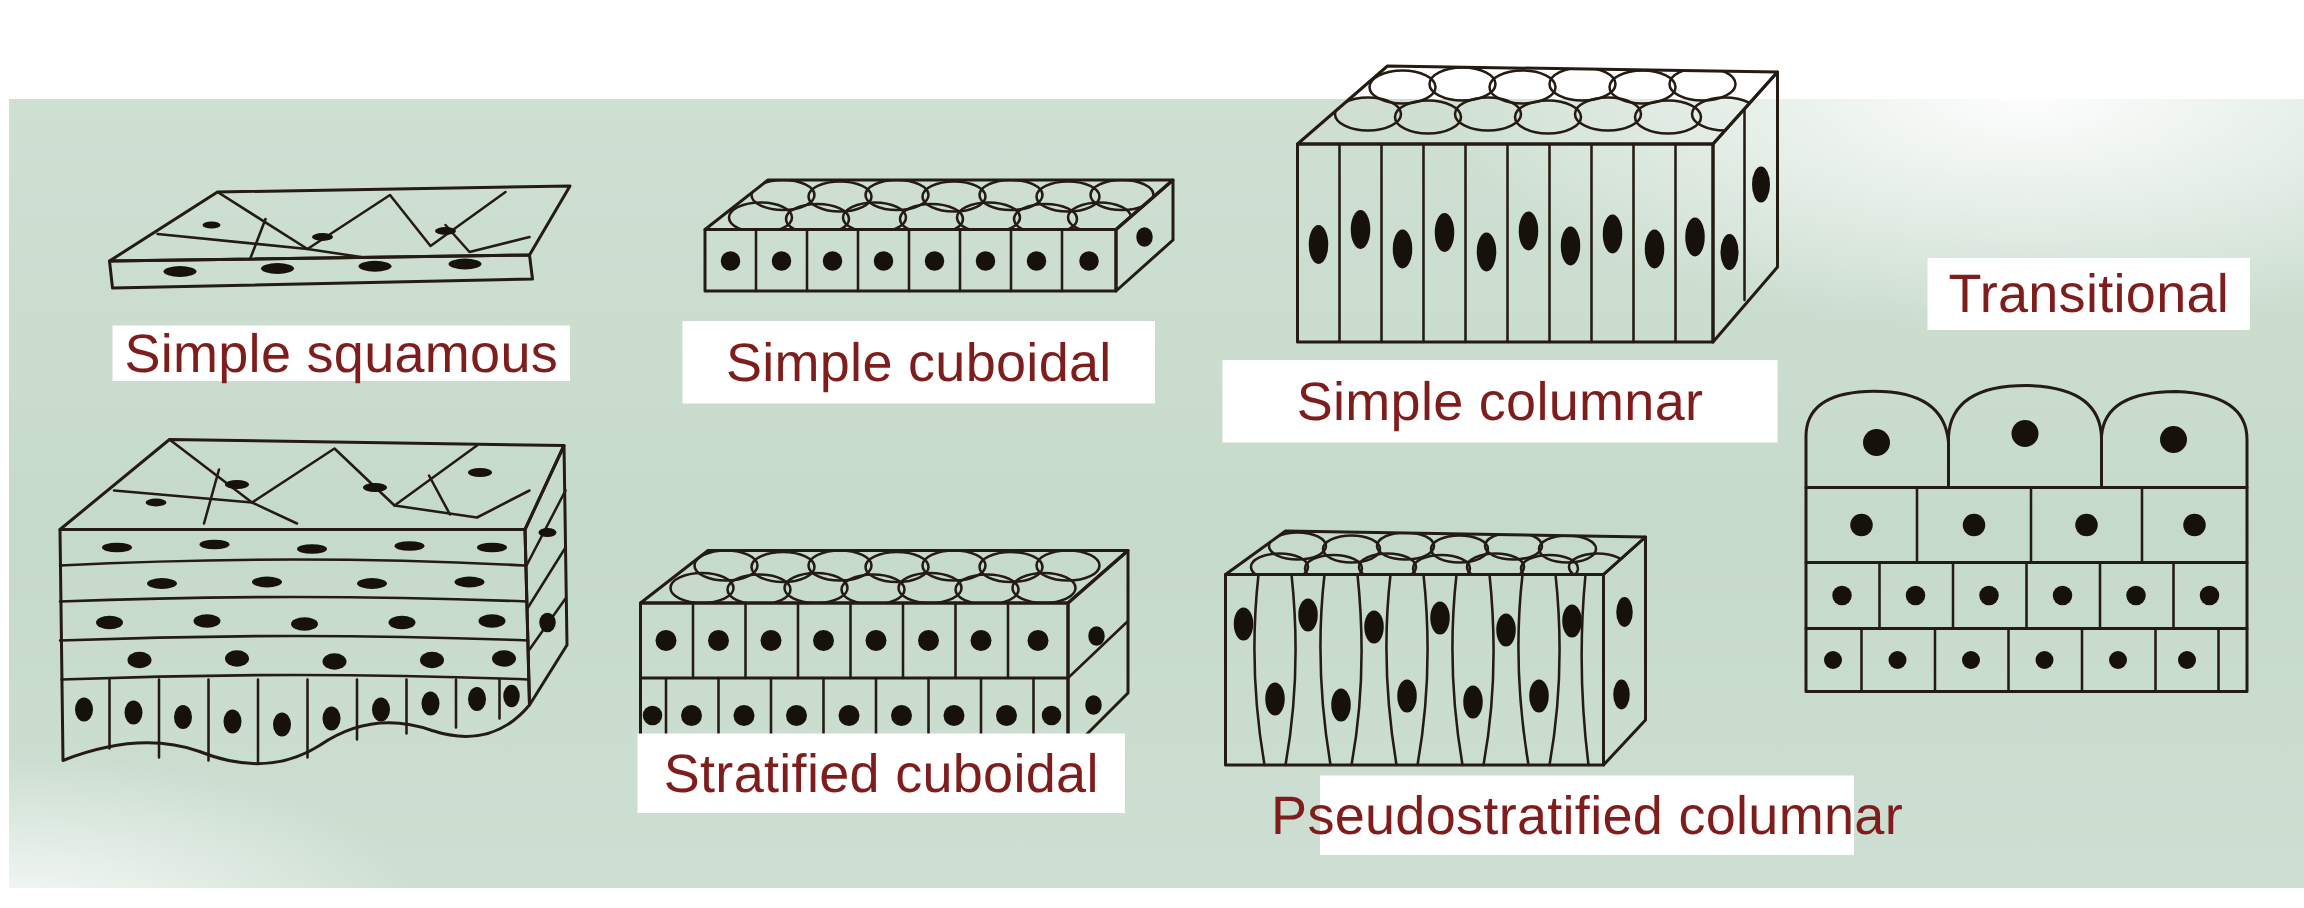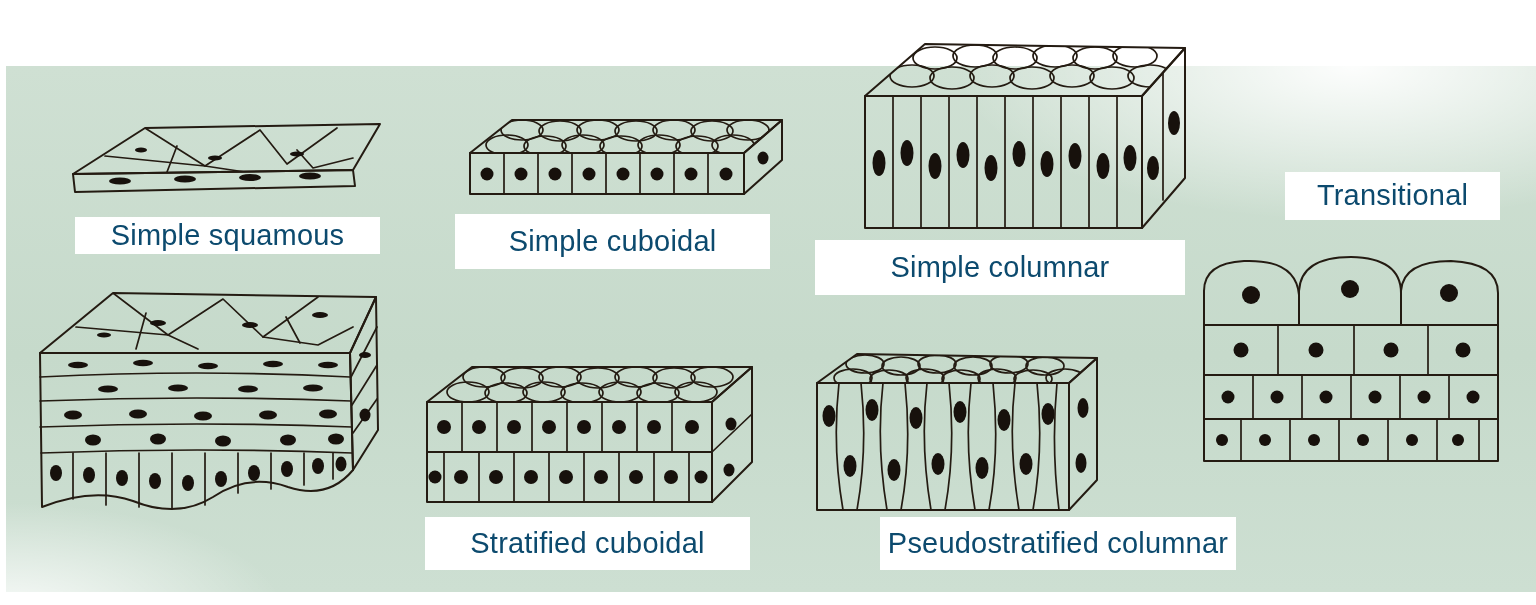--- a/index.html
+++ b/index.html
@@ -11,21 +11,21 @@
   .green-panel{
     position:absolute;left:6px;top:66px;right:0;bottom:13px;
     background:
       radial-gradient(ellipse 640px 250px at 88% 0%, rgba(255,255,255,0.95), rgba(255,255,255,0) 62%),
       radial-gradient(ellipse 480px 190px at 0% 104%, rgba(255,255,255,0.85), rgba(255,255,255,0) 58%),
       linear-gradient(180deg,#cfe0d3 0%,#c6dacb 55%,#cddfd2 100%);
   }
   .illus{position:absolute;}
   .label{
     position:absolute;display:flex;align-items:center;justify-content:center;
-    background:#ffffff;color:#0c4a6e;font-size:29px;line-height:1.1;
+    background:#ffffff;color:#7f1d1d;font-size:36px;line-height:1.1;
     letter-spacing:0.2px;white-space:nowrap;
   }
   .label.plain{background:transparent;justify-content:flex-start;}
   svg{display:block;}
   .face-top{fill:#eec19e;}
   .face-front{fill:#e7ad85;}
   .face-side{fill:#d69a74;}
   .ln{fill:none;stroke:#241b12;stroke-width:2;stroke-linejoin:round;stroke-linecap:round;}
   .ln-thin{fill:none;stroke:#241b12;stroke-width:1.7;stroke-linejoin:round;stroke-linecap:round;}
   .nuc{fill:#17110c;stroke:none;}
@@ -328,17 +328,17 @@
 
   <div class="label" style="left:75px;top:217px;width:305px;height:37px">Simple squamous</div>
 
   <div class="label" style="left:455px;top:214px;width:315px;height:55px">Simple cuboidal</div>
 
   <div class="label" style="left:815px;top:240px;width:370px;height:55px">Simple columnar</div>
 
   <div class="label" style="left:1285px;top:172px;width:215px;height:48px">Transitional</div>
 
 
-  <div class="label" style="left:425px;top:517px;width:325px;height:53px">Stratified cuboidal</div>
+  <div class="label" style="left:425px;top:489px;width:325px;height:53px">Stratified cuboidal</div>
 
   <div class="label" style="left:880px;top:517px;width:356px;height:53px">Pseudostratified columnar</div>
 
 </div>
 
 </body></html>

